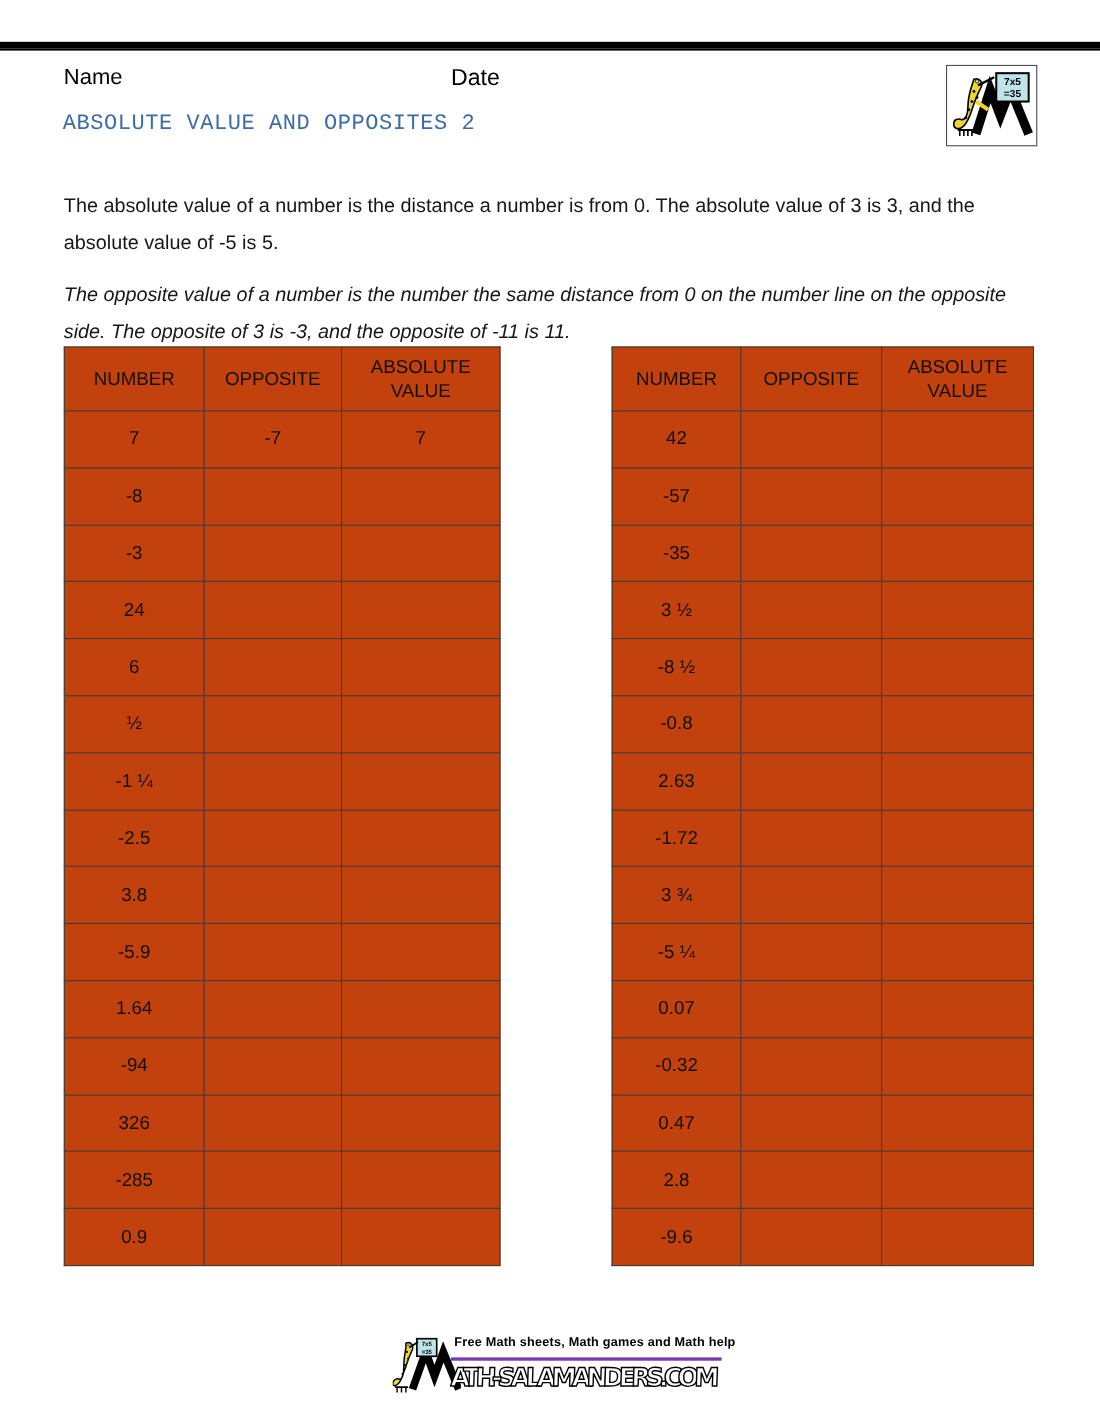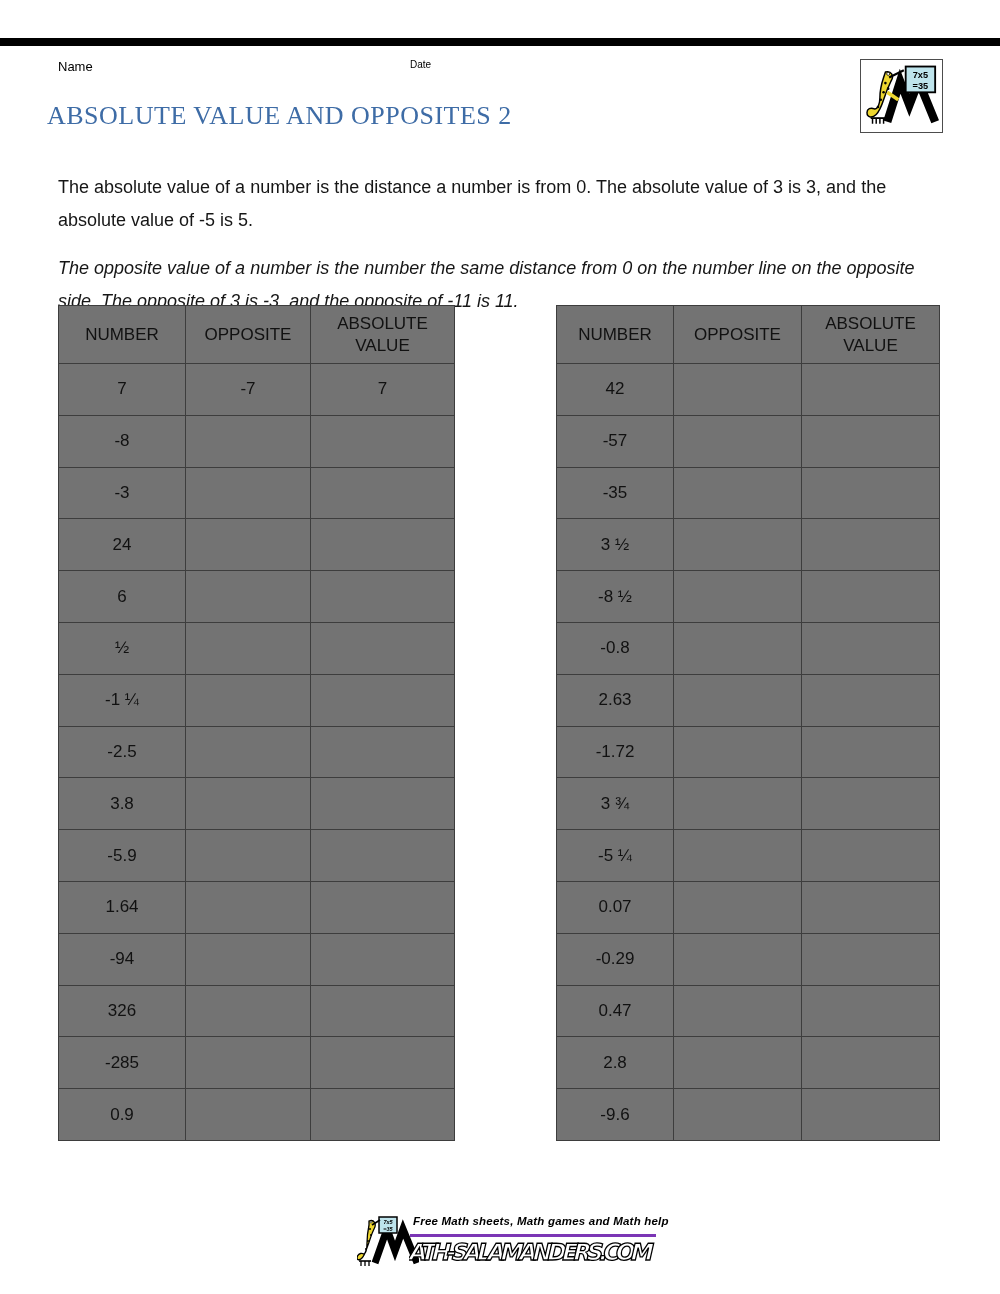--- a/index.html
+++ b/index.html
@@ -13,65 +13,65 @@
   }
 
   
   .top-rule {
     position: absolute; left: 0; right: 0; top: 38px;
     height: 2px; background: #ffffff;
     border-top: 6px solid #000000;
     border-bottom: 2px solid #000000;
   }
 
-  .name-label { position: absolute; left: 58px; top: 59px; font-size: 13px; color: #000; }
-  .date-label { position: absolute; left: 410px; top: 59px; font-size: 10px; color: #000; }
+  .name-label { position: absolute; left: 58px; top: 59px; font-size: 20px; color: #000; }
+  .date-label { position: absolute; left: 410px; top: 59px; font-size: 21px; color: #000; }
 
   .corner-logo {
     position: absolute; left: 860px; top: 59px;
     width: 83px; height: 74px;
     background: #ffffff;
     border: 1.5px solid #4d4d4d;
     display: flex; align-items: center; justify-content: center;
   }
 
   .page-title {
-    position: absolute; left: 47px; top: 101px;
-    font-family: Liberation Serif, serif;
-    font-size: 26px; letter-spacing: 0.5px;
+    position: absolute; left: 57px; top: 101px;
+    font-family: Liberation Mono, monospace;
+    font-size: 20px; letter-spacing: 0.5px;
     color: #3E6CA6;
     white-space: nowrap;
   }
 
   .intro { position: absolute; left: 58px; width: 880px; font-size: 18px; line-height: 33px; color: #161616; margin-top: 28px; }
   .intro-1 { top: 143px; }
   .intro-2 { top: 224px; font-style: italic; }
 
   table.ws {
-    position: absolute; top: 305px;
+    position: absolute; top: 315px;
     border-collapse: collapse;
     table-layout: fixed;
-    background: #737373;
+    background: #c2410c;
   }
   table.ws-left  { left: 58px;  width: 396px; }
   table.ws-right { left: 556px; width: 383px; }
   table.ws th, table.ws td {
     border: 1.5px solid #3d3d3d;
     text-align: center; vertical-align: middle;
     font-weight: normal;
     font-size: 17px; color: #111;
   }
   table.ws th { height: 58px; line-height: 22px; padding: 2px 8px; }
   table.ws td { height: 51.8px; }
   table.ws-left  col.c1 { width: 127px; } table.ws-left  col.c2 { width: 125px; } table.ws-left  col.c3 { width: 144px; }
   table.ws-right col.c1 { width: 117px; } table.ws-right col.c2 { width: 128px; } table.ws-right col.c3 { width: 138px; }
 
   .footer {
     position: absolute; left: 357px; top: 1211px;
-    width: 310px; height: 62px; font-style: italic;
+    width: 310px; height: 62px;
   }
   .footer .footer-logo-svg { position: absolute; left: 0; top: 2px; }
   .footer .tagline {
     position: absolute; left: 56px; top: 4px;
     font-size: 11.5px; font-weight: bold; color: #000;
     white-space: nowrap; letter-spacing: 0.2px;
   }
   .footer .purple-rule {
     position: absolute; left: 53px; top: 23px;
     width: 246px; height: 3px;
@@ -271,21 +271,21 @@
         <td>-5 ¼</td>
         <td></td>
         <td></td>
       </tr>
       <tr>
         <td>0.07</td>
         <td></td>
         <td></td>
       </tr>
       <tr>
-        <td>-0.29</td>
+        <td>-0.32</td>
         <td></td>
         <td></td>
       </tr>
       <tr>
         <td>0.47</td>
         <td></td>
         <td></td>
       </tr>
       <tr>
         <td>2.8</td>

